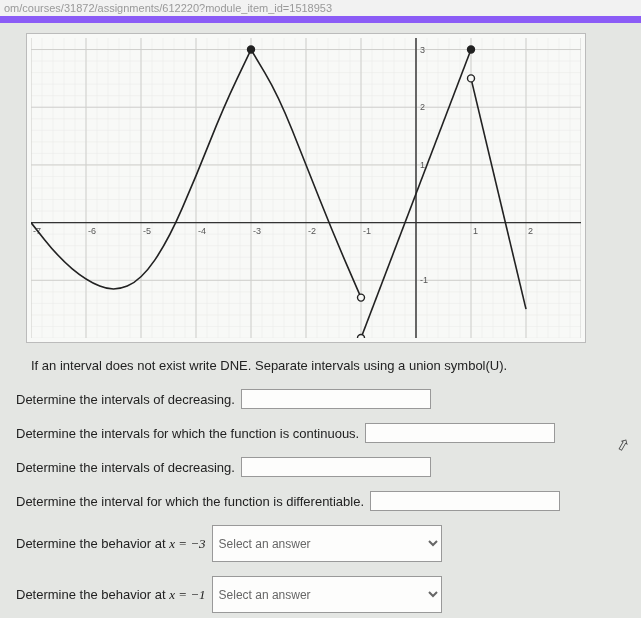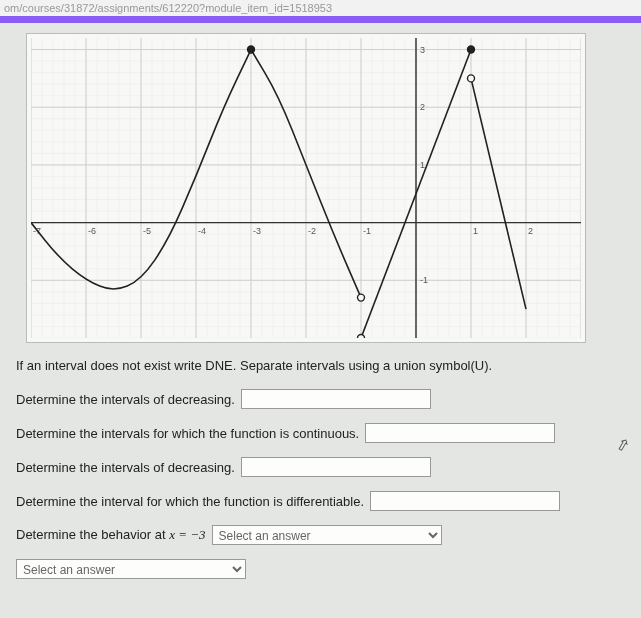--- a/index.html
+++ b/index.html
@@ -23,33 +23,33 @@
     padding: 10px 16px 0 16px;
   }
   .chart-wrap {
     background: #f8f9f7;
     border: 1px solid #bbb;
     padding: 4px;
     margin: 0 0 14px 10px;
     width: 560px;
   }
   svg.chart { display: block; }
-  .q-text { margin: 10px 0; line-height: 1.4; }
+  .q-text { margin: 10px 15px; line-height: 1.4; }
   .row { margin: 14px 0; display: flex; align-items: center; gap: 6px; white-space: nowrap;}
   input.txt {
     border: 1px solid #999;
     background: #fdfdfc;
     height: 20px;
     padding: 2px 4px;
     font-size: 12px;
   }
   select.sel {
     border: 1px solid #999;
     background: #fdfdfc;
-    height: 20px;
+    height: 37px;
     font-size: 12px;
     padding: 2px 2px;
     color: #666;
   }
   .math-x { font-style: italic; font-family: 'Times New Roman', serif; }
   .cursor-icon {
     position: absolute;
     right: 12px; top: 435px;
     font-size: 16px; color: #444;
     transform: rotate(-15deg);
@@ -209,20 +209,23 @@
   <div class="row">
     <span>
       <span>Determine the behavior at </span><span class="math-x">x = −3</span>
     </span>
     <select class="sel" style="width:230px">
       <option>Select an answer</option>
     </select>
   </div>
 
   <div class="row">
+    <span>
+      <span>Determine the behavior at </span><span class="math-x">x = −1</span>
+    </span>
     <select class="sel" style="width:230px">
       <option>Select an answer</option>
     </select>
   </div>
 
 </div>
 
 <span class="cursor-icon">⬀</span>
 
 </body></html>

